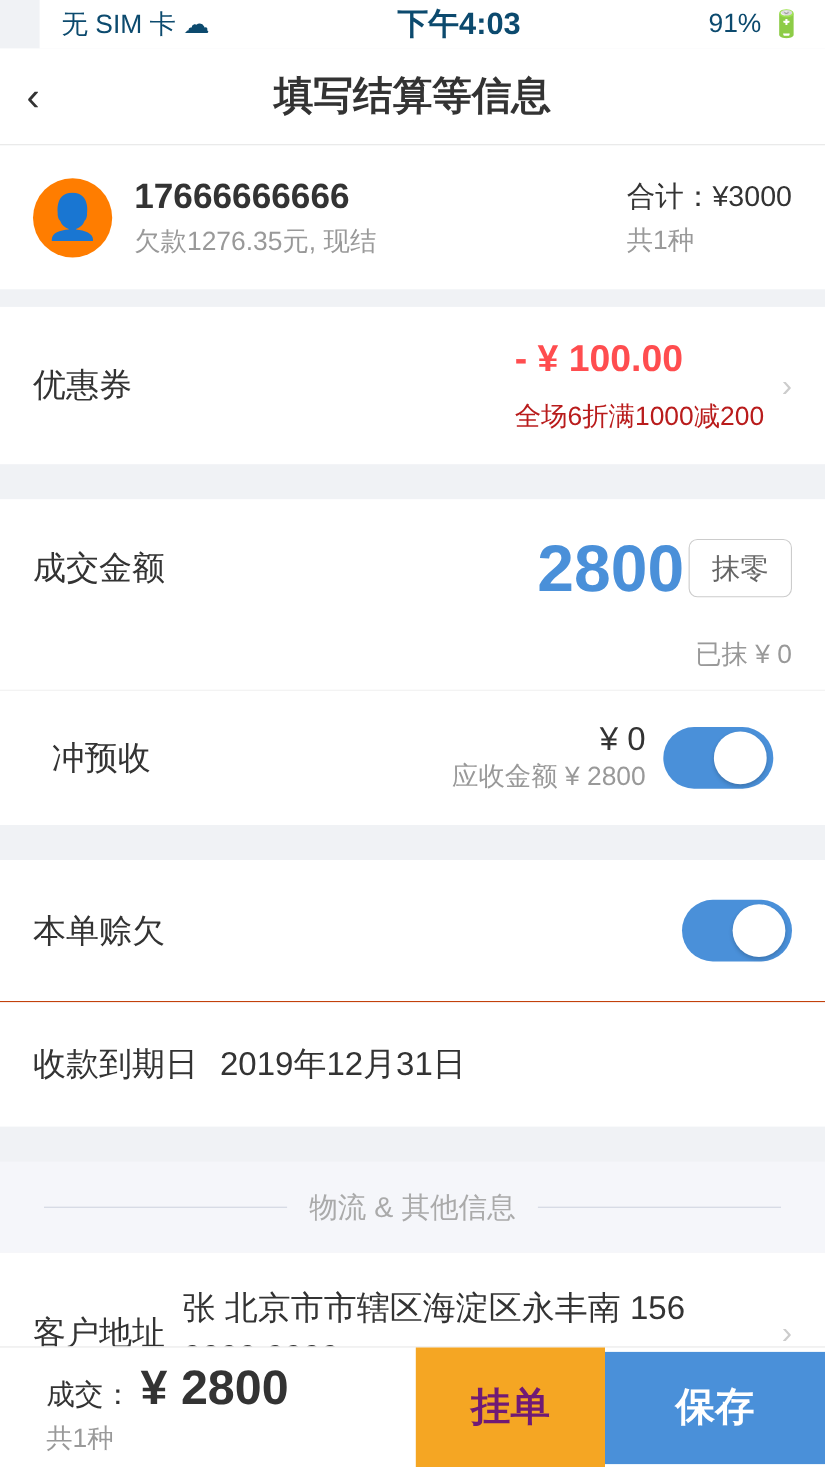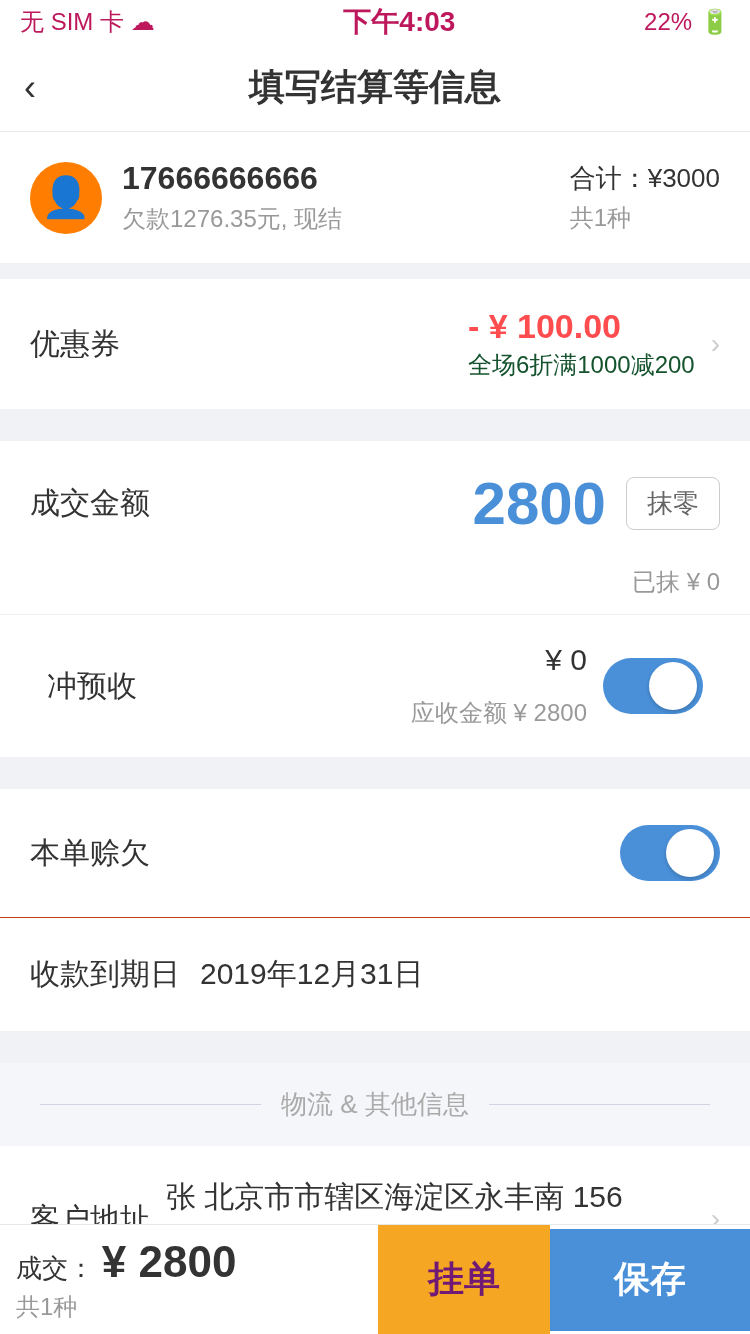--- a/index.html
+++ b/index.html
@@ -15,21 +15,22 @@
 
     
     .status-bar {
       height: 44px;
       background: #fff;
       display: flex;
       align-items: center;
       justify-content: space-between;
       padding: 16px 20px;
       font-size: 24px;
-      color: #be185d;
+      color: #0c4a6e;
+      margin-left: 36px;
     }
     .status-left { display: flex; align-items: center; gap: 10px; }
     .status-center { font-weight: 600; font-size: 28px; }
     .status-right { display: flex; align-items: center; gap: 8px; font-size: 24px; }
 
     
     .nav-bar {
       height: 88px;
       background: #fff;
       display: flex;
@@ -127,23 +128,23 @@
       font-size: 30px;
       color: #333;
     }
     .row-right {
       display: flex;
       align-items: center;
       gap: 16px;
     }
     .row-sub {
       font-size: 24px;
-      color: #14532d;
+      color: #b91c1c;
       text-align: right;
-      margin-top: 3px;
+      margin-top: 16px;
     }
     .discount-red {
       color: #ff4d4f;
       font-size: 34px;
       font-weight: 600;
     }
     .chevron-right {
       color: #ccc;
       font-size: 28px;
     }
@@ -162,21 +163,21 @@
       padding: 28px 30px;
       background: #fff;
     }
     .deal-label {
       font-size: 30px;
       color: #333;
     }
     .deal-right {
       display: flex;
       align-items: center;
-      gap: 20px;
+      gap: 4px;
     }
     .deal-amount {
       font-size: 60px;
       font-weight: 700;
       color: #4a90d9;
     }
     .round-zero-btn {
       border: 1px solid #ccc;
       border-radius: 8px;
       padding: 8px 20px;
@@ -225,21 +226,21 @@
     .chong-left { font-size: 30px; color: #333; }
     .chong-right {
       display: flex;
       align-items: center;
       gap: 16px;
     }
     .chong-values {
       text-align: right;
     }
     .chong-val { font-size: 30px; color: #333; }
-    .chong-sub { font-size: 24px; color: #999; margin-top: 20px; }
+    .chong-sub { font-size: 24px; color: #999; margin-top: 0; }
 
     
     .bendanrow {
       display: flex;
       align-items: center;
       justify-content: space-between;
       padding: 36px 30px;
       background: #fff;
       border-top: 1px solid #f0f0f0;
     }
@@ -303,21 +304,21 @@
       bottom: 0;
       left: 0;
       width: 750px;
       height: 110px;
       background: #fff;
       display: flex;
       align-items: center;
       border-top: 1px solid #e8e8e8;
     }
     .bottom-info {
-      padding: 0 16px;
+      padding: 0 42px;
       flex: 1;
     }
     .bottom-deal {
       font-size: 26px;
       color: #333;
     }
     .bottom-amount {
       font-size: 44px;
       font-weight: 700;
       color: #333;
@@ -361,21 +362,21 @@
   </style>
 </head>
 <body>
 
 <div class="status-bar">
   <div class="status-left">
     <span>无 SIM 卡 ☁</span>
   </div>
   <div class="status-center">下午4:03</div>
   <div class="status-right">
-    <span>22%</span>
+    <span>91%</span>
     <span>🔋</span>
   </div>
 </div>
 
 <div class="nav-bar">
   <div class="nav-back">‹</div>
   <div class="nav-title">填写结算等信息</div>
 </div>
 
 <div class="content">

